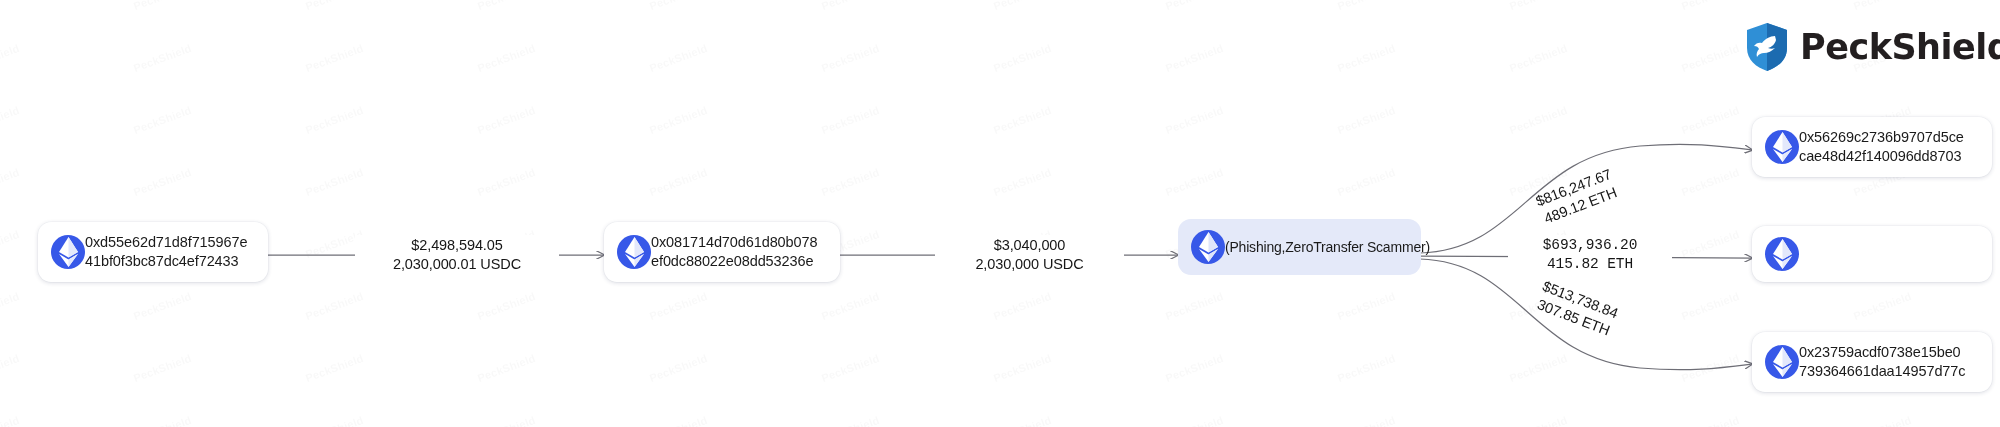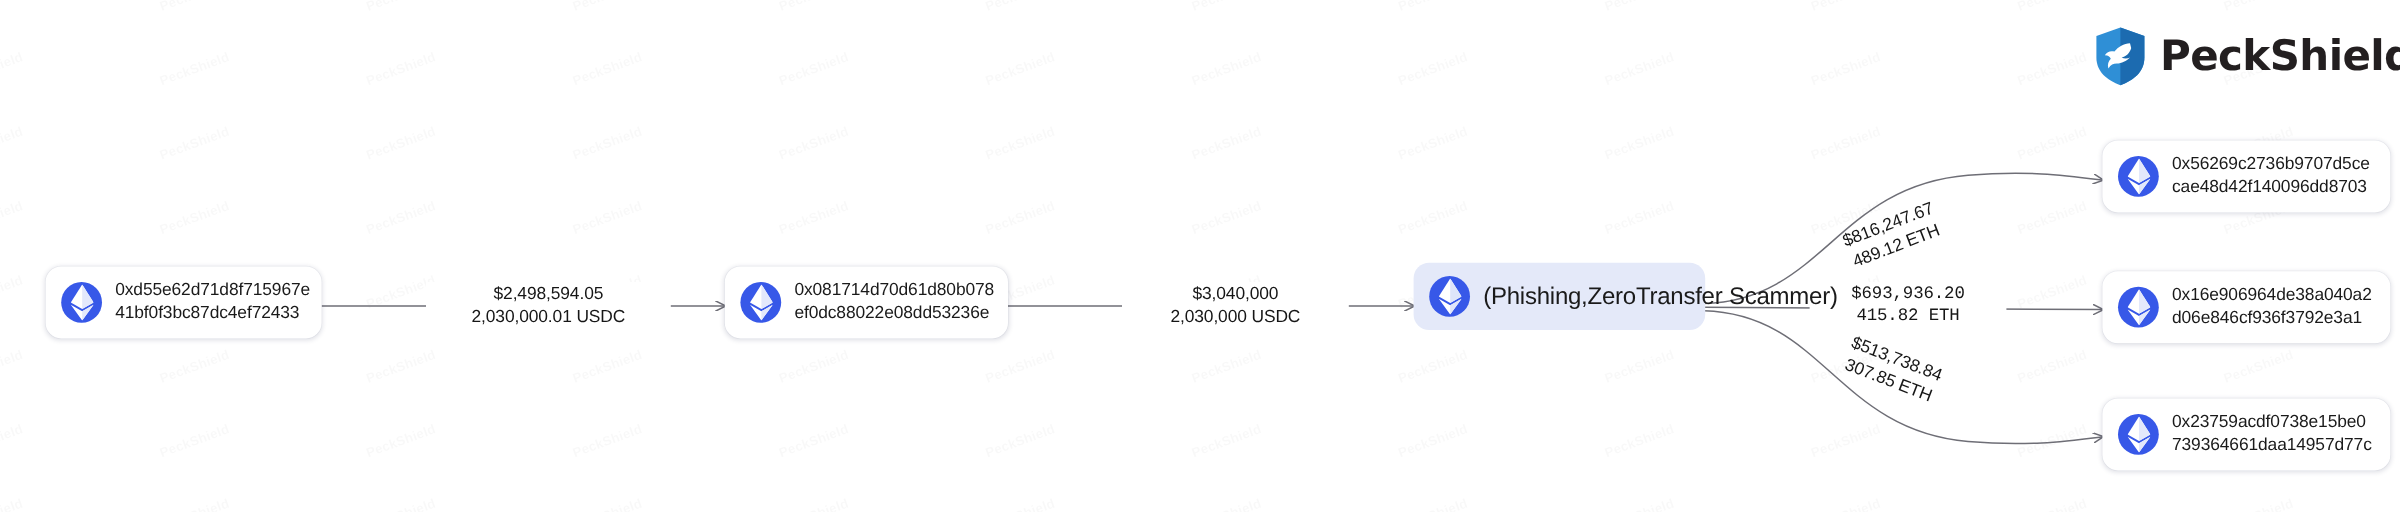--- a/index.html
+++ b/index.html
@@ -40,21 +40,20 @@
     inset: 0;
     z-index: 1;
   }
 
   
   .node {
     position: absolute;
     z-index: 3;
     display: flex;
     align-items: center;
-    gap: 11px;
     box-sizing: border-box;
     padding: 11px 16px 11px 13px;
     border-radius: 13px;
     background: #ffffff;
     box-shadow: 0 1px 4px rgba(30, 40, 80, .16), 0 0 0 .5px rgba(40,50,90,.05);
   }
   .node.highlight {
     background: #e4e9f9;
     box-shadow: none;
   }
@@ -71,21 +70,21 @@
   .eth-badge svg { display: block; }
   .addr {
     font-size: 14.5px;
     line-height: 1.30;
     color: #1a1a1a;
     letter-spacing: -0.1px;
     white-space: pre-line;
     font-family: "Liberation Sans", sans-serif;
   }
   .node-tag {
-    font-size: 20px;
+    font-size: 14px;
     line-height: 1.30;
     color: #1a1a1a;
     letter-spacing: -0.2px;
     white-space: nowrap;
   }
   .node.highlight .addr-wrap {
     display: flex;
     flex-direction: column;
     align-items: center;
   }
@@ -302,22 +301,20 @@
 
   <div class="node" style="left:1752px; top:226px; width:240px;">
     <span class="eth-badge">
       <svg width="19" height="30" viewBox="0 0 19 30">
         <path d="M9.5 0 L19 15 L9.5 20.5 L0 15 Z" fill="#ffffff"></path>
         <path d="M9.5 22.4 L19 16.9 L9.5 30 L0 16.9 Z" fill="#ffffff"></path>
         <path d="M9.5 0 L19 15 L9.5 20.5 Z" fill="#e3e8fb"></path>
         <path d="M9.5 22.4 L19 16.9 L9.5 30 Z" fill="#e3e8fb"></path>
       </svg>
     </span>
-    <span class="addr">0x16e906964de38a040a2
-d06e846cf936f3792e3a1</span>
   </div>
 
   <div class="node" style="left:1752px; top:332px; width:240px;">
     <span class="eth-badge">
       <svg width="19" height="30" viewBox="0 0 19 30">
         <path d="M9.5 0 L19 15 L9.5 20.5 L0 15 Z" fill="#ffffff"></path>
         <path d="M9.5 22.4 L19 16.9 L9.5 30 L0 16.9 Z" fill="#ffffff"></path>
         <path d="M9.5 0 L19 15 L9.5 20.5 Z" fill="#e3e8fb"></path>
         <path d="M9.5 22.4 L19 16.9 L9.5 30 Z" fill="#e3e8fb"></path>
       </svg>

